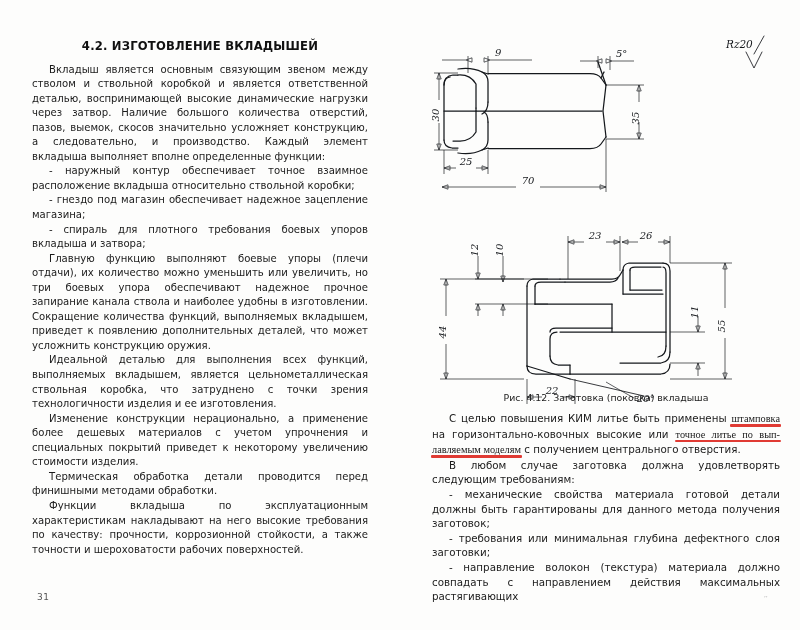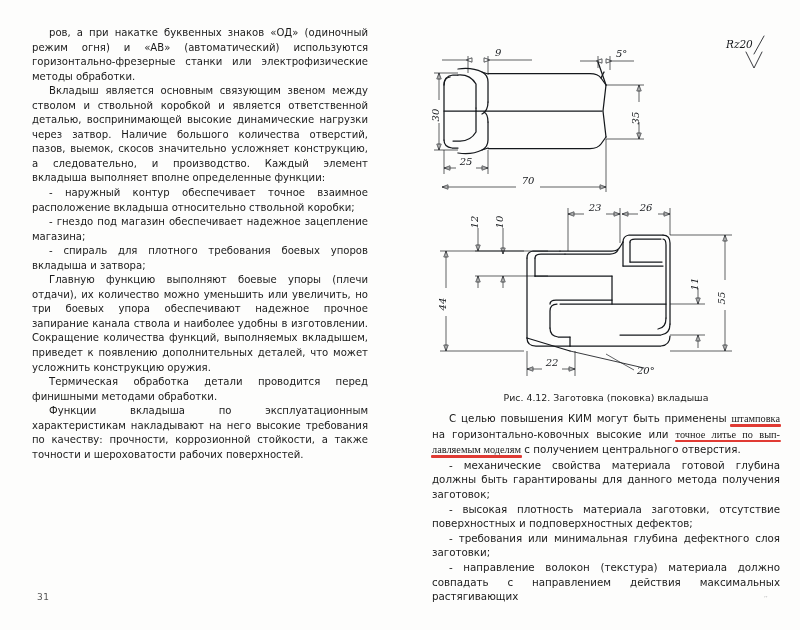--- a/index.html
+++ b/index.html
@@ -92,21 +92,21 @@
   #fig-top {
     position: absolute;
     left: 420px;
     top: 22px;
     width: 372px;
     height: 180px;
   }
   #fig-bottom {
     position: absolute;
     left: 420px;
-    top: 188px;
+    top: 216px;
     width: 372px;
     height: 196px;
   }
   #fig-caption {
     position: absolute;
     left: 432px;
     top: 392px;
     width: 348px;
     text-align: center;
     font-size: 9.4px;
@@ -128,28 +128,30 @@
     font-size: 10.5px;
     fill: #15181c;
   }
 </style>
 </head>
 <body>
 
 <div id="page">
 
   <div class="col" id="left-col">
-    <p class="para ind">ров, а при накатке буквенных знаков «ОД» (одиночный режим огня) и «АВ» (автоматический) используются горизонтально-фрезерные станки или электрофизические методы обработки.</p>
-
+
+    <h2 class="section-title">4.2. ИЗГОТОВЛЕНИЕ  ВКЛАДЫШЕЙ</h2>
 
     <p class="para ind">Вкладыш является основным связующим звеном между стволом и ствольной коробкой и является ответственной деталью, воспринимающей высокие динамические нагрузки через затвор. Наличие большого количества отверстий, пазов, выемок, скосов значительно усложняет конструкцию, а следовательно, и производство. Каждый элемент вкладыша выполняет вполне определенные функции:</p>
     <p class="para ind">- наружный контур обеспечивает точное взаимное расположение вкладыша относительно ствольной коробки;</p>
     <p class="para ind">- гнездо под магазин обеспечивает надежное зацепление магазина;</p>
     <p class="para ind">- спираль для плотного требования боевых упоров вкладыша и затвора;</p>
     <p class="para ind">Главную функцию выполняют боевые упоры (плечи отдачи), их количество можно уменьшить или увеличить, но три боевых упора обеспечивают надежное прочное запирание канала ствола и наиболее удобны в изготовлении. Сокращение количества функций, выполняемых вкладышем, приведет к появлению дополнительных деталей, что может усложнить конструкцию оружия.</p>
+    <p class="para ind">Идеальной деталью для выполнения всех функций, выполняемых вкладышем, является цельнометаллическая ствольная коробка, что затруднено с точки зрения технологичности изделия и ее изготовления.</p>
+    <p class="para ind">Изменение конструкции нерационально, а применение более дешевых материалов с учетом упрочнения и специальных покрытий приведет к некоторому увеличению стоимости изделия.</p>
     <p class="para ind">Термическая обработка детали проводится перед финишными методами обработки.</p>
     <p class="para ind">Функции вкладыша по эксплуатационным характеристикам накладывают на него высокие требования по качеству: прочности, коррозионной стойкости, а также точности и шероховатости рабочих поверхностей.</p>
 
   </div>
 
   <div id="fig-top">
     <svg width="372" height="180" viewBox="0 0 372 180">
 
       <g>
         <path class="ln" d="M 24 118 L 24 63 Q 24 54 33 53 L 38 53"></path>
@@ -369,23 +371,23 @@
         <path class="dim" d="M 198 173 L 214 182"></path>
         <text class="dimtxt" x="217" y="186">20°</text>
       </g>
 
     </svg>
   </div>
 
   <div id="fig-caption">Рис. 4.12. Заготовка (поковка) вкладыша</div>
 
   <div class="col" id="right-col">
-    <p class="para ind"><span>С целью повышения КИМ могут быть применены </span><span class="u-red">штамповка</span><span> на горизонтально-ковочных высокие или </span><span class="u-red">точное литье по вып-</span><span class="u-red">лавляемым моделям</span><span> с получением центрального отверстия.</span></p>
-    <p class="para ind">- механические свойства материала готовой глубина должны быть гарантированы для данного метода получения заготовок;</p>
-    <p class="para ind">- высокая плотность материала заготовки, отсутствие поверхностных и подповерхностных дефектов;</p>
+    <p class="para ind"><span>С целью повышения КИМ литье быть применены </span><span class="u-red">штамповка</span><span> на горизонтально-ковочных высокие или </span><span class="u-red">точное литье по вып-</span><span class="u-red">лавляемым моделям</span><span> с получением центрального отверстия.</span></p>
+    <p class="para ind">В любом случае заготовка должна удовлетворять следующим требованиям:</p>
+    <p class="para ind">- механические свойства материала готовой детали должны быть гарантированы для данного метода получения заготовок;</p>
     <p class="para ind">- требования или минимальная глубина дефектного слоя заготовки;</p>
     <p class="para ind">- направление волокон (текстура) материала должно совпадать с направлением действия максимальных растягивающих</p>
   </div>
 
   <div id="page-num">31</div>
   <div id="corner-mark">′′</div>
 
 </div>
 
 </body></html>

